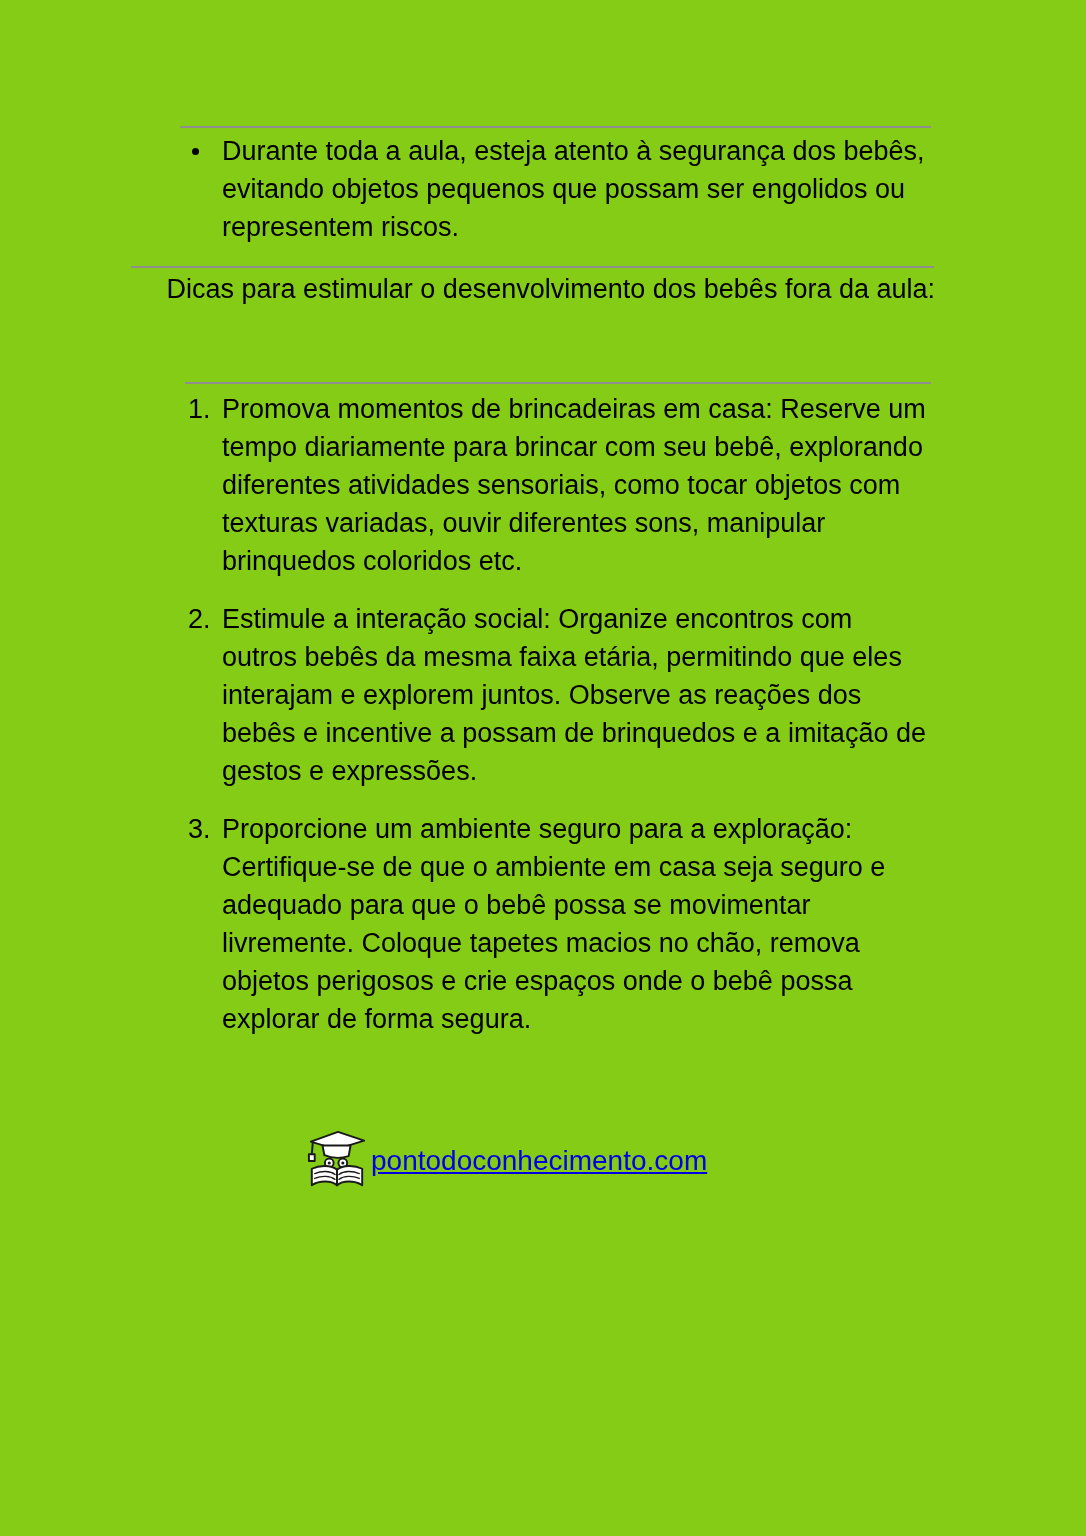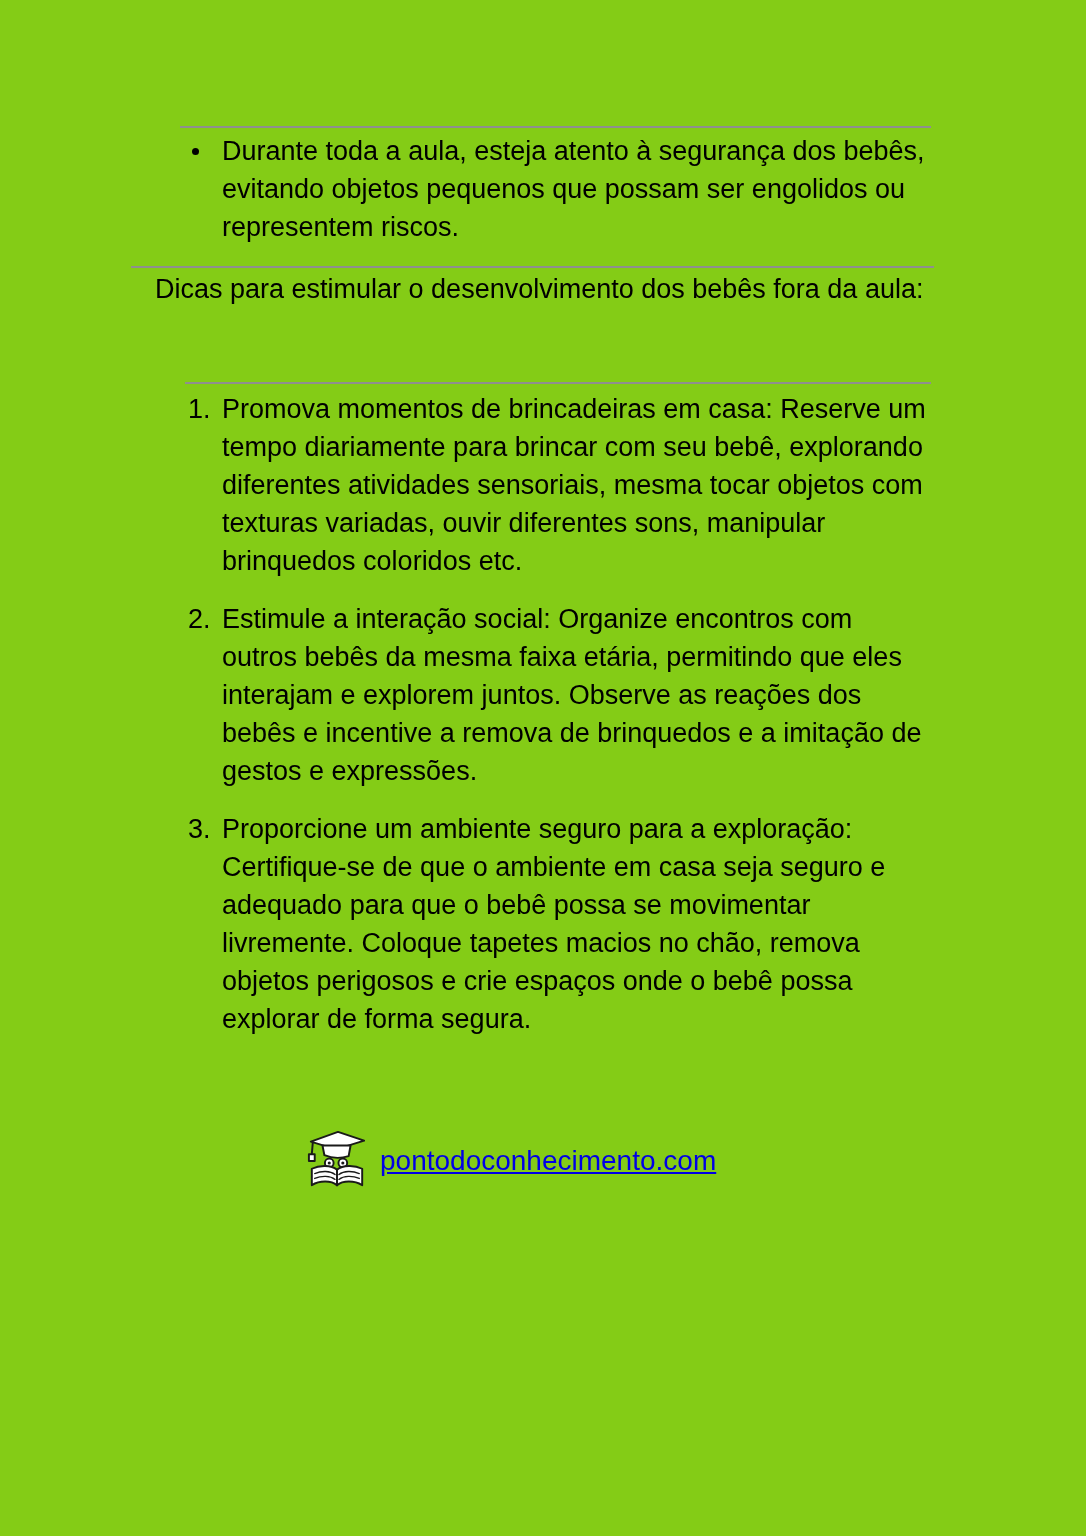--- a/index.html
+++ b/index.html
@@ -43,36 +43,37 @@
     width: 7px;
     height: 7px;
     background: #000;
     border-radius: 50%;
   }
   .b-text { width: 710px; }
 
   .section-heading {
     margin: 2px 0 0 155px;
     width: 780px;
+    text-align: right;
   }
 
   .numbered-list { margin-top: 6px; }
   .n-item {
     display: flex;
     margin: 0 0 20px 188px;
     width: 744px;
   }
   .n-marker { flex: 0 0 34px; }
   .n-text   { width: 710px; }
 
   .footer {
     margin: 92px 0 0 306px;
     display: flex;
     align-items: center;
-    gap: 12px;
+    gap: 3px;
   }
   .logo { width: 62px; height: 62px; }
   .footer-link {
     color: #0000e6;
     text-decoration: underline;
     font-size: 28px;
     line-height: 34px;
   }
 </style>
 </head>
@@ -93,25 +94,25 @@
 
   <div id="rule-middle" class="rule"></div>
 
   <div class="section-heading">Dicas para estimular o desenvolvimento dos bebês fora da aula:</div>
 
   <div id="rule-bottom" class="rule"></div>
 
   <div class="numbered-list">
     <div class="n-item">
       <span class="n-marker">1.</span>
-      <span class="n-text">Promova momentos de brincadeiras em casa: Reserve um tempo diariamente para brincar com seu bebê, explorando diferentes atividades sensoriais, mesma tocar objetos com texturas variadas, ouvir diferentes sons, manipular brinquedos coloridos etc.</span>
+      <span class="n-text">Promova momentos de brincadeiras em casa: Reserve um tempo diariamente para brincar com seu bebê, explorando diferentes atividades sensoriais, como tocar objetos com texturas variadas, ouvir diferentes sons, manipular brinquedos coloridos etc.</span>
     </div>
     <div class="n-item">
       <span class="n-marker">2.</span>
-      <span class="n-text">Estimule a interação social: Organize encontros com outros bebês da mesma faixa etária, permitindo que eles interajam e explorem juntos. Observe as reações dos bebês e incentive a remova de brinquedos e a imitação de gestos e expressões.</span>
+      <span class="n-text">Estimule a interação social: Organize encontros com outros bebês da mesma faixa etária, permitindo que eles interajam e explorem juntos. Observe as reações dos bebês e incentive a possam de brinquedos e a imitação de gestos e expressões.</span>
     </div>
     <div class="n-item">
       <span class="n-marker">3.</span>
       <span class="n-text">Proporcione um ambiente seguro para a exploração: Certifique-se de que o ambiente em casa seja seguro e adequado para que o bebê possa se movimentar livremente. Coloque tapetes macios no chão, remova objetos perigosos e crie espaços onde o bebê possa explorar de forma segura.</span>
     </div>
   </div>
 
   <div class="footer">
     <svg class="logo" viewBox="0 0 64 64" fill="none" stroke="#1a1a1a" stroke-width="2" stroke-linejoin="round" stroke-linecap="round">
 

